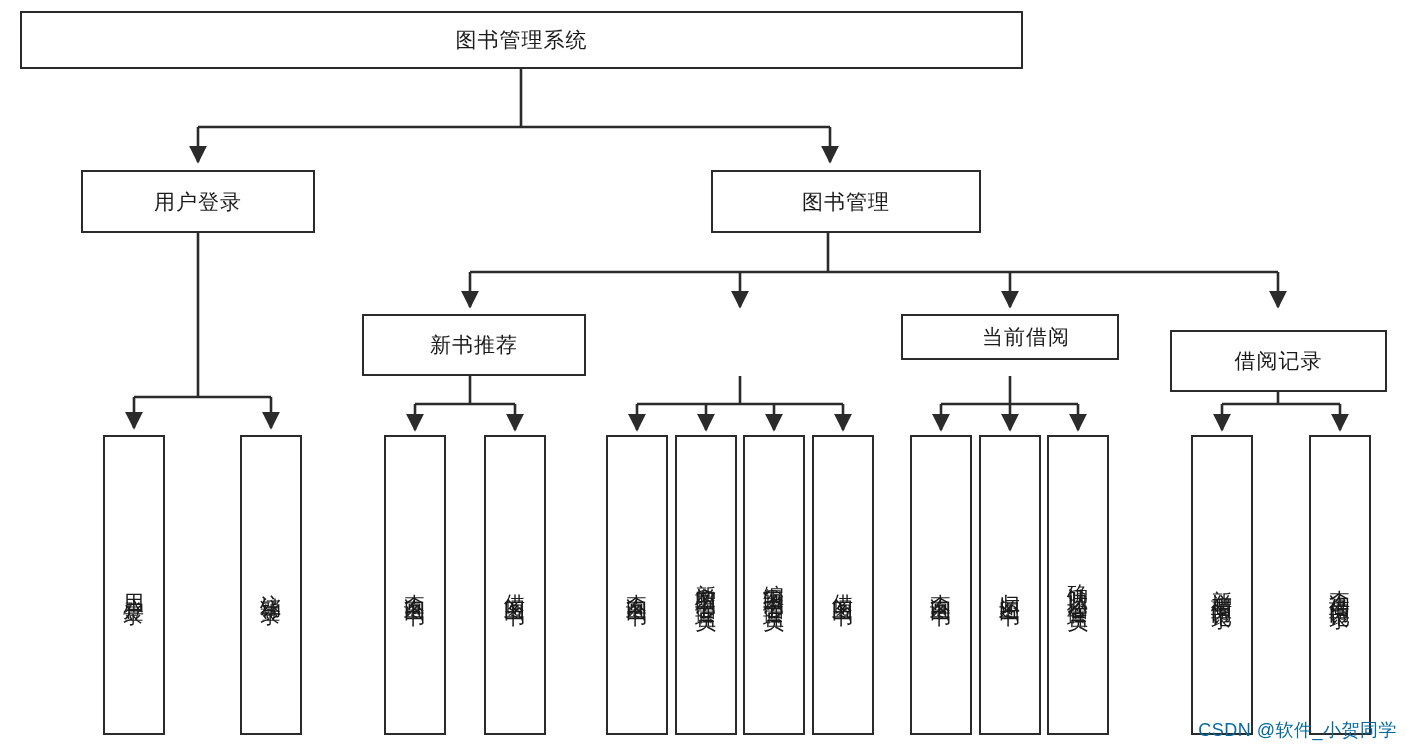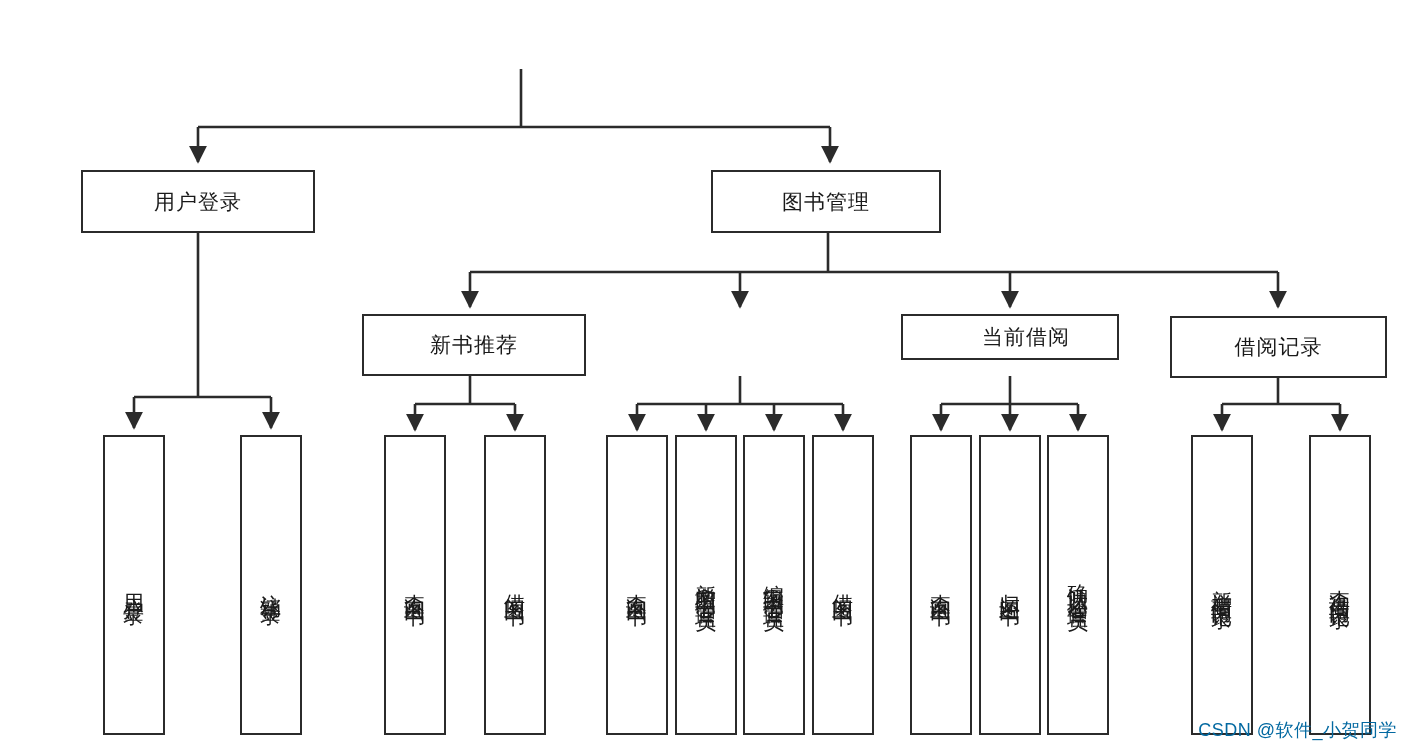--- a/index.html
+++ b/index.html
@@ -111,35 +111,38 @@
       <path d="M 1010,404 L 1010,430" marker-end="url(#arrow)"></path>
       <path d="M 1078,404 L 1078,430" marker-end="url(#arrow)"></path>
 
       <path d="M 1278,376 L 1278,404"></path>
       <path d="M 1222,404 L 1340,404"></path>
       <path d="M 1222,404 L 1222,430" marker-end="url(#arrow)"></path>
       <path d="M 1340,404 L 1340,430" marker-end="url(#arrow)"></path>
     </g>
   </svg>
 
+  <div class="node h" style="left:20px; top:11px; width:1003px; height:58px;">
+    <span class="htext">图书管理系统</span>
+  </div>
 
   <div class="node h" style="left:81px; top:170px; width:234px; height:63px;">
     <span class="htext">用户登录</span>
   </div>
-  <div class="node h" style="left:711px; top:170px; width:230px; height:63px;">
+  <div class="node h" style="left:711px; top:170px; width:270px; height:63px;">
     <span class="htext">图书管理</span>
   </div>
 
   <div class="node h" style="left:362px; top:314px; width:224px; height:62px;">
     <span class="htext">新书推荐</span>
   </div>
   <div class="node h" style="left:901px; top:314px; width:218px; height:46px;padding-left:32px;">
     <span class="htext">当前借阅</span>
   </div>
-  <div class="node h" style="left:1170px; top:316px; width:217px; height:62px;">
+  <div class="node h" style="left:1170px; top:330px; width:217px; height:62px;">
     <span class="htext">借阅记录</span>
   </div>
 
   <div class="node v" style="left:103px; top:435px; width:62px; height:300px;">
     <span class="vtext">用户登录</span>
   </div>
   <div class="node v" style="left:240px; top:435px; width:62px; height:300px;">
     <span class="vtext">注销登录</span>
   </div>
 

